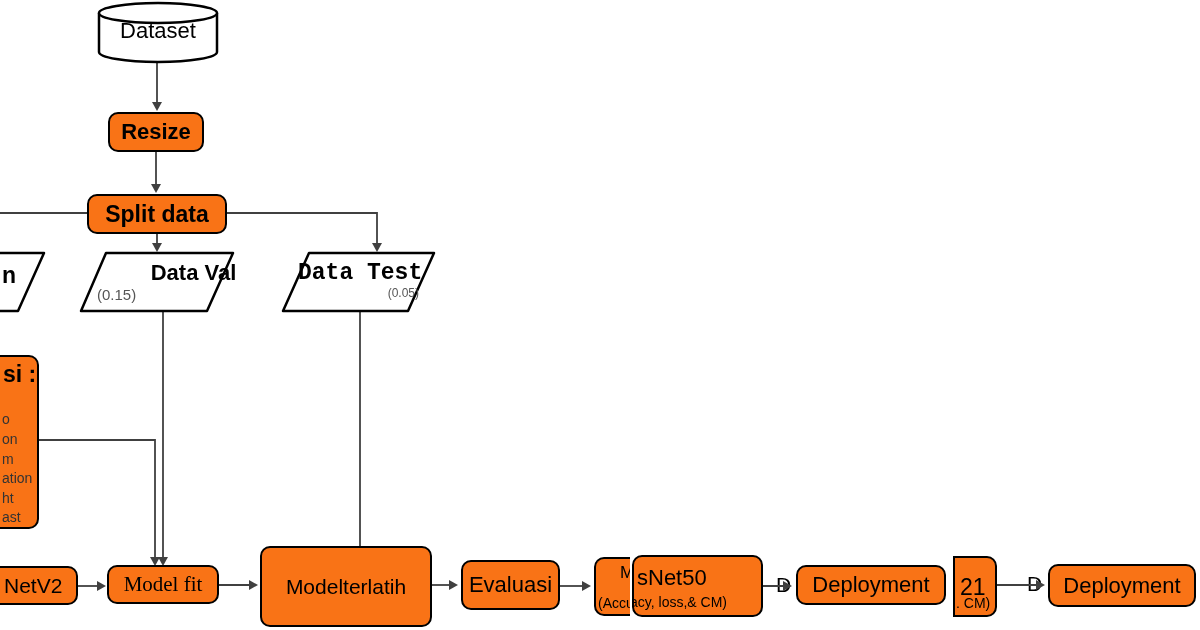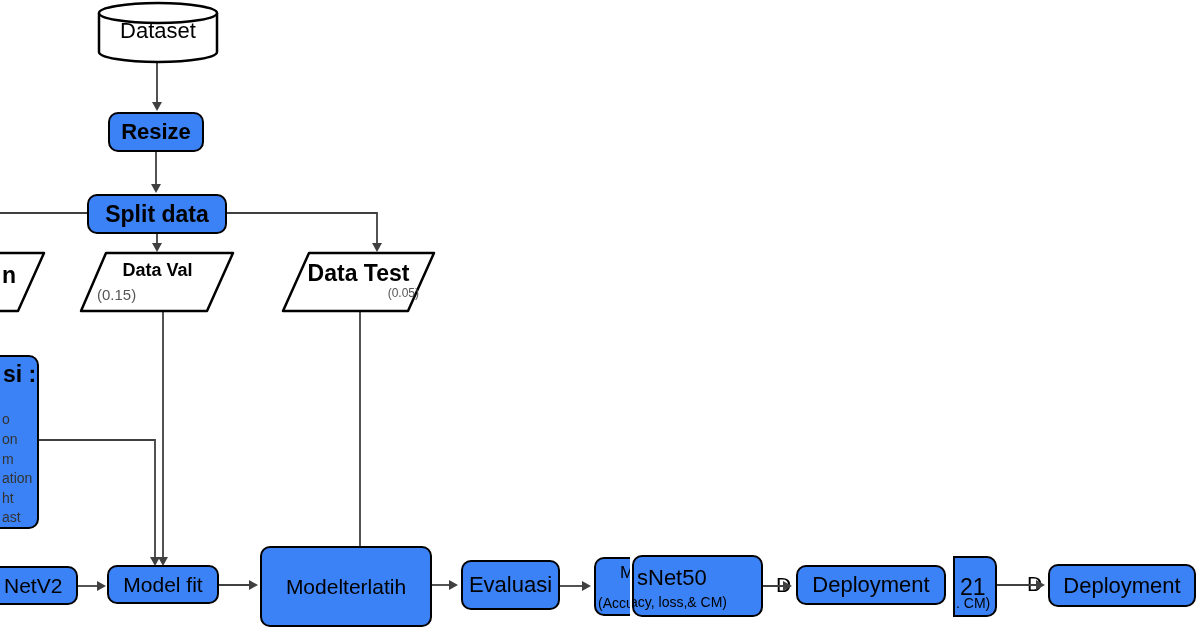--- a/index.html
+++ b/index.html
@@ -2,46 +2,46 @@
 <html><head>
 <meta charset="utf-8">
 <style>
   html,body{margin:0;padding:0;background:#fff;}
   #stage{
     position:relative;width:1200px;height:630px;overflow:hidden;background:#fff;
     font-family:"Liberation Sans",sans-serif;color:#000;
   }
   #stage svg.wires{position:absolute;left:0;top:0;z-index:1;}
   .box{
-    position:absolute;z-index:2;box-sizing:border-box;background:#3b82f6;
+    position:absolute;z-index:2;box-sizing:border-box;background:#f97316;
     border:2.5px solid #000;border-radius:10px;
     display:flex;align-items:center;justify-content:center;text-align:right;
   }
   .lbl{white-space:nowrap;}
   .b{font-weight:bold;}
   .floating{position:absolute;white-space:nowrap;z-index:2;}
   .under{z-index:0;}
   .muted{color:#565656;}
   
   .dataset-text{left:99px;top:18px;width:118px;text-align:center;font-size:22px;}
   .resize-box{left:108px;top:112px;width:96px;height:40px;font-size:22px;}
   .split-box{left:87px;top:194px;width:140px;height:40px;font-size:23px;}
   
   .train-frag-label{left:2px;top:262px;font-size:23px;}
-  .val-label{left:97px;top:260px;width:121px;text-align:center;font-size:18px;}
+  .val-label{left:97px;top:260px;width:121px;text-align:center;font-size:22px;padding-left:36px;}
   .val-ratio{left:97px;top:286px;width:121px;text-align:left;font-size:15px;}
-  .test-label{left:298px;top:260px;width:121px;text-align:center;font-size:23px;}
+  .test-label{left:298px;top:260px;width:121px;text-align:center;font-size:23px;font-family:Liberation Mono, monospace;}
   .test-ratio{left:298px;top:286px;width:121px;text-align:right;font-size:12px;}
   
   .aug-box{left:-20px;top:355px;width:59px;height:174px;display:block;overflow:hidden;}
   .aug-title{position:absolute;left:21px;top:4px;font-size:23px;font-weight:bold;white-space:nowrap;}
   .aug-line{position:absolute;left:20px;font-size:14px;color:#333;white-space:nowrap;}
   
   .netv2-box{left:-20px;top:566px;width:98px;height:39px;justify-content:flex-start;padding-left:22px;font-size:21px;overflow:hidden;}
-  .fit-box{left:107px;top:565px;width:112px;height:39px;font-size:21px;}
+  .fit-box{left:107px;top:565px;width:112px;height:39px;font-size:21px;font-family:Liberation Serif, serif;}
   .trained-box{left:260px;top:546px;width:172px;height:81px;font-size:21px;line-height:26px;}
   .eval-box{left:461px;top:560px;width:99px;height:50px;font-size:22px;}
   .resnet-left{left:594px;top:557px;width:36px;height:59px;border-right:none;
     border-radius:10px 0 0 10px;display:block;overflow:hidden;}
   .resnet-left .l1{position:absolute;left:24px;top:4px;font-size:17px;white-space:nowrap;}
   .resnet-left .l2{position:absolute;left:2px;top:36px;font-size:14px;white-space:nowrap;}
   .resnet-right{left:632px;top:555px;width:131px;height:62px;display:block;overflow:hidden;}
   .resnet-right .l1{position:absolute;left:3px;top:8px;font-size:22px;white-space:nowrap;}
   .resnet-right .l2{position:absolute;left:-4px;top:37px;font-size:14px;white-space:nowrap;}
   .deploy1-box{left:796px;top:565px;width:150px;height:40px;font-size:22px;}

